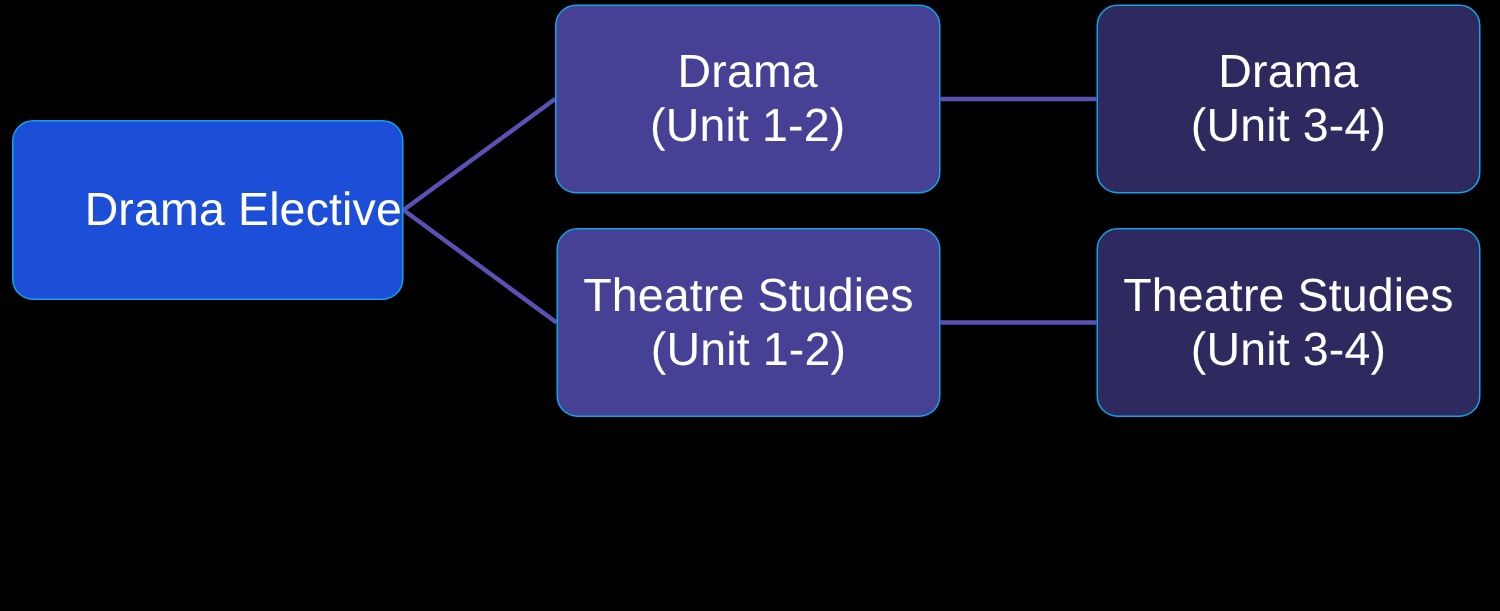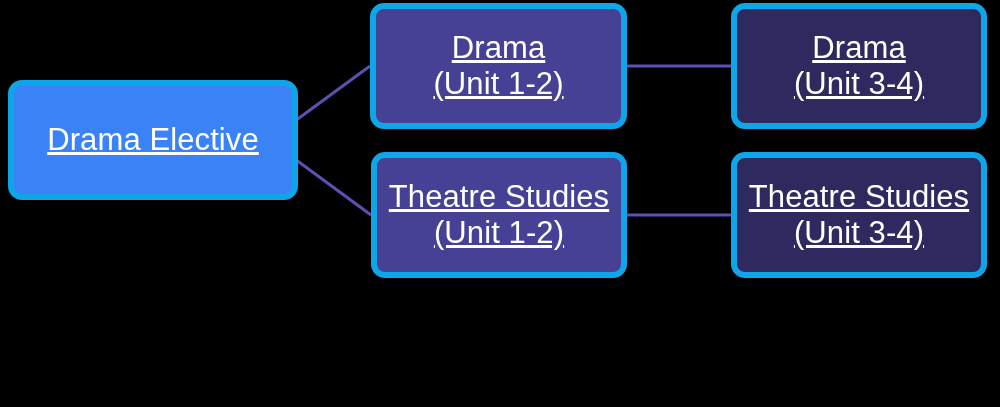--- a/index.html
+++ b/index.html
@@ -14,44 +14,44 @@
     position: relative;
     width: 1000px;
     height: 407px;
     background: #000000;
     overflow: hidden;
   }
   .node {
     position: absolute;
     box-sizing: border-box;
     border-radius: 14px;
-    border: 6px solid #0ea5e9;
+    border: 1px solid #0ea5e9;
     color: #FFFFFF;
     display: flex;
     flex-direction: column;
     align-items: center;
     justify-content: center;
     text-align: center;
     line-height: 1.16;
     letter-spacing: 0.1px;
     font-weight: 400;
-    text-decoration: underline;
     -webkit-font-smoothing: antialiased;
   }
   .node .line1, .node .line2 {
     display: block;
     white-space: nowrap;
   }
   #node-drama-elective {
     left: 8px;
     top: 80px;
-    width: 290px;
+    width: 261px;
     height: 120px;
-    background: #3b82f6;
+    background: #1d4ed8;
     font-size: 31px;
+    align-items: flex-end;
   }
   #node-drama-u12 {
     left: 370px;
     top: 3px;
     width: 257px;
     height: 126px;
     background: #464194;
     font-size: 31px;
   }
   #node-drama-u34 {

